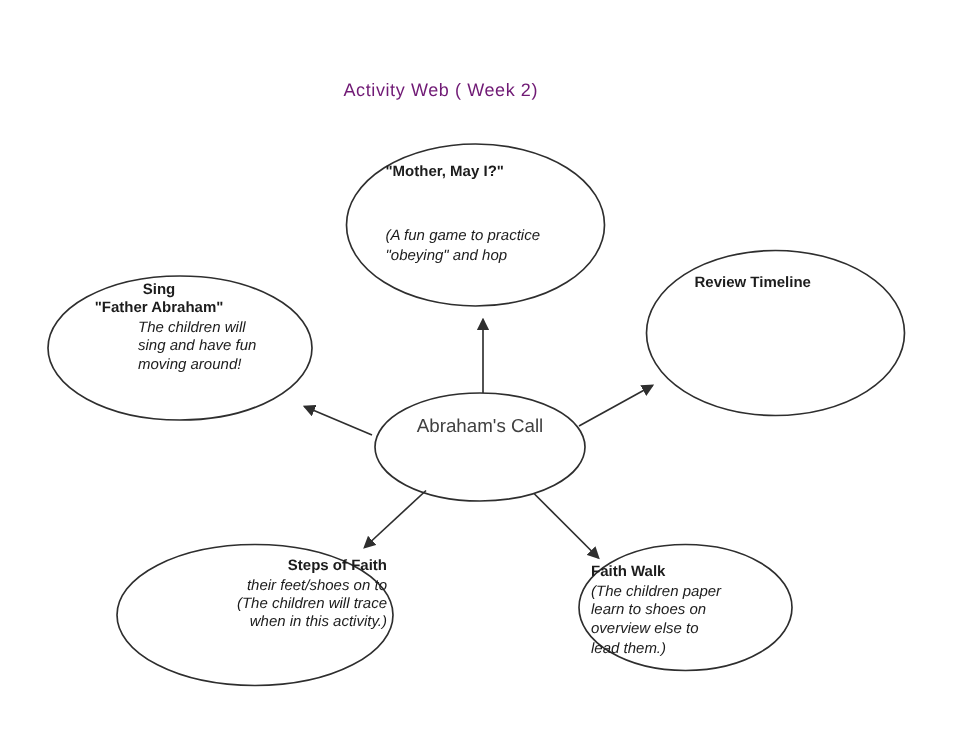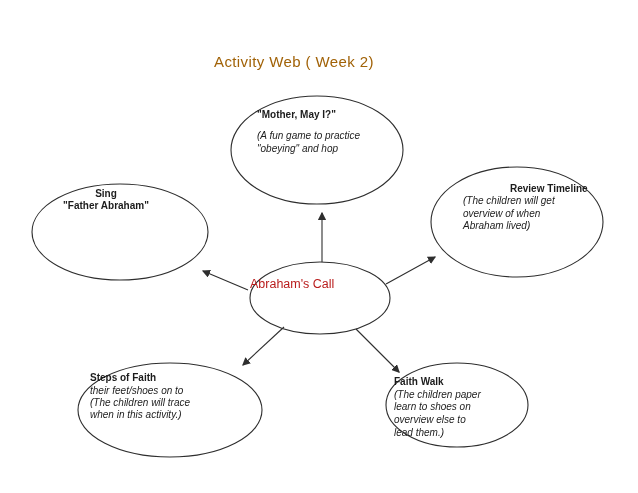--- a/index.html
+++ b/index.html
@@ -13,65 +13,65 @@
     color: #1c1c1c;
   }
   .diagram-svg {
     position: absolute;
     left: 0; top: 0;
     width: 638px; height: 493px;
     z-index: 0;
   }
   .txt { position: absolute; z-index: 1; }
   .page-title {
-    left: 214px; top: 53px;
-    font-size: 15px;
+    left: 229px; top: 53px;
+    font-size: 12px;
     letter-spacing: 0.4px;
-    color: #a16207;
+    color: #701a75;
     white-space: nowrap;
   }
   .node-heading {
     font-weight: bold;
     font-size: 10px;
     line-height: 13px;
     white-space: nowrap;
   }
   .node-body {
     font-style: italic;
     font-size: 10px;
     line-height: 12.5px;
     white-space: nowrap;
   }
   .node-body .line { white-space: nowrap; }
 
   
   .n-mother { left: 257px; top: 108px; }
-  .n-mother .node-body { margin-top: 8px; line-height: 13px; }
+  .n-mother .node-body { margin-top: 30px; line-height: 13px; }
 
   
   .n-sing { left: 58px; top: 188px; width: 96px; }
   .n-sing .node-heading { text-align: center; line-height: 11.5px; }
   .n-sing .node-body { margin-left: 34px; margin-top: 2px; line-height: 12.4px; }
 
   
   .n-review { left: 463px; top: 183px; }
-  .n-review .node-heading { line-height: 12px; margin-left: 47px; }
+  .n-review .node-heading { line-height: 12px; }
   .n-review .node-body { line-height: 12.6px; }
 
   
   .n-center {
     left: 250px; top: 277px; width: 140px;
-    text-align: left;
+    text-align: center;
     font-size: 12.5px;
-    color: #b91c1c;
+    color: #404040;
     white-space: nowrap;
   }
 
   
-  .n-steps { left: 90px; top: 372px; width: 168px; text-align: left; }
+  .n-steps { left: 90px; top: 372px; width: 168px; text-align: right; }
   .n-steps .node-heading { line-height: 12.5px; }
   .n-steps .node-body { line-height: 12.4px; }
 
   
   .n-faithwalk { left: 394px; top: 376px; }
   .n-faithwalk .node-heading { line-height: 12.5px; }
   .n-faithwalk .node-body { line-height: 12.8px; }
 </style>
 </head>
 <body>
@@ -105,29 +105,29 @@
     <div class="node-heading">"Mother, May I?"</div>
     <div class="node-body">
       <div class="line">(A fun game to practice</div>
       <div class="line">"obeying" and hop</div>
     </div>
   </div>
 
   <div class="txt n-sing">
     <div class="node-heading">Sing</div>
     <div class="node-heading">"Father Abraham"</div>
+    <div class="node-body">
+      <div class="line">The children will</div>
+      <div class="line">sing and have fun</div>
+      <div class="line">moving around!</div>
+    </div>
   </div>
 
   <div class="txt n-review">
     <div class="node-heading">Review Timeline</div>
-    <div class="node-body">
-      <div class="line">(The children will get</div>
-      <div class="line">overview of when</div>
-      <div class="line">Abraham lived)</div>
-    </div>
   </div>
 
   <div class="txt n-center">Abraham's Call</div>
 
   <div class="txt n-steps">
     <div class="node-heading">Steps of Faith</div>
     <div class="node-body">
       <div class="line">their feet/shoes on to</div>
       <div class="line">(The children will trace</div>
       <div class="line">when in this activity.)</div>

